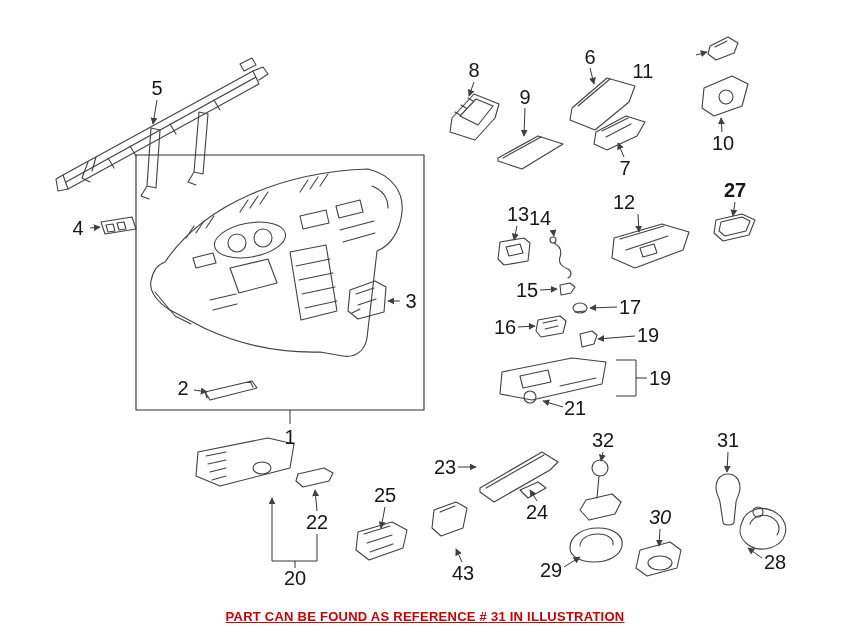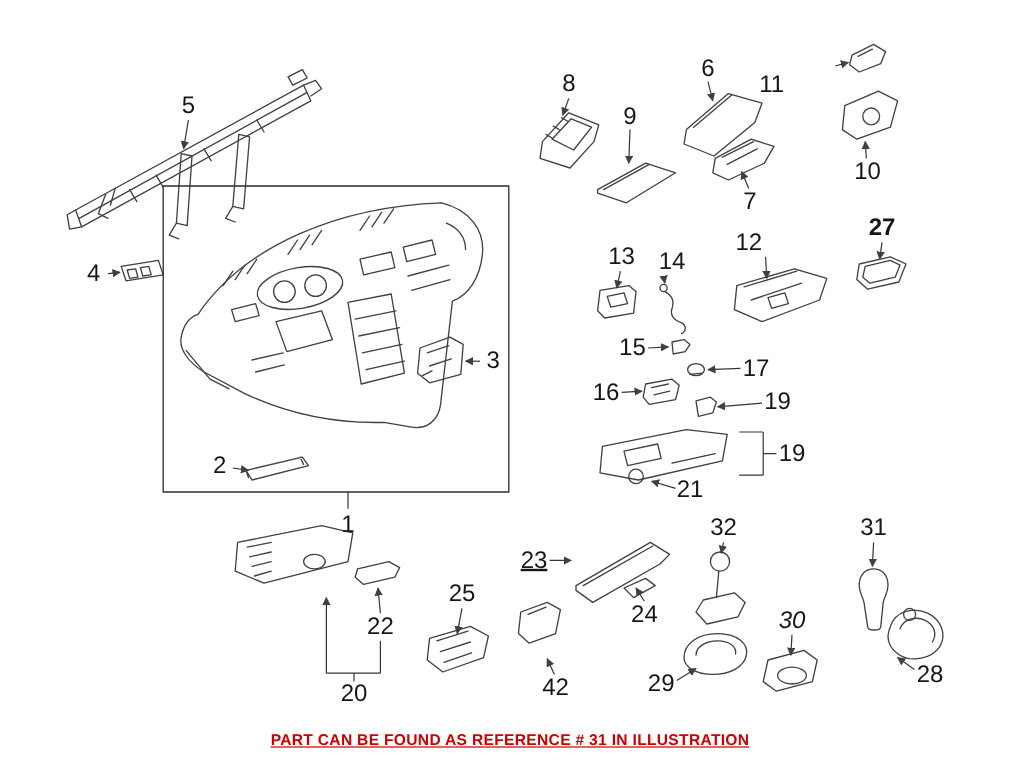--- a/index.html
+++ b/index.html
@@ -248,33 +248,33 @@
       <span class="callout" style="left: 78px; top: 228px;">4</span>
       <span class="callout" style="left: 157px; top: 88px;">5</span>
       <span class="callout" style="left: 590px; top: 57px;">6</span>
       <span class="callout" style="left: 625px; top: 168px;">7</span>
       <span class="callout" style="left: 474px; top: 70px;">8</span>
       <span class="callout" style="left: 525px; top: 97px;">9</span>
       <span class="callout" style="left: 723px; top: 143px;">10</span>
       <span class="callout" style="left: 643px; top: 55px; margin-top: 16px;">11</span>
       <span class="callout" style="left: 624px; top: 202px;">12</span>
       <span class="callout" style="left: 518px; top: 214px;">13</span>
-      <span class="callout" style="left: 560px; top: 218px;">14</span>
+      <span class="callout" style="left: 540px; top: 218px;">14</span>
       <span class="callout" style="left: 527px; top: 290px;">15</span>
       <span class="callout" style="left: 505px; top: 327px;">16</span>
       <span class="callout" style="left: 630px; top: 307px;">17</span>
       <span class="callout" style="left: 648px; top: 335px;">19</span>
       <span class="callout" style="left: 660px; top: 378px;">19</span>
       <span class="callout" style="left: 295px; top: 578px;">20</span>
       <span class="callout" style="left: 575px; top: 408px;">21</span>
       <span class="callout" style="left: 317px; top: 522px;">22</span>
-      <span class="callout" style="left: 445px; top: 467px; text-decoration: underline;">23</span>
+      <span class="callout" style="left: 445px; top: 467px;">23</span>
       <span class="callout" style="left: 537px; top: 512px;">24</span>
       <span class="callout" style="left: 385px; top: 495px;">25</span>
-      <span class="callout" style="left: 463px; top: 573px;">42</span>
+      <span class="callout" style="left: 463px; top: 573px;">43</span>
       <span class="callout" style="left: 735px; top: 190px; font-weight: bold;">27</span>
       <span class="callout" style="left: 775px; top: 562px;">28</span>
       <span class="callout" style="left: 551px; top: 570px;">29</span>
       <span class="callout" style="left: 660px; top: 517px; font-style: italic;">30</span>
       <span class="callout" style="left: 728px; top: 440px;">31</span>
       <span class="callout" style="left: 603px; top: 440px;">32</span>
     </div>
 
   <div class="footer" style="color: rgb(204, 0, 0); text-decoration: underline;">PART CAN BE FOUND AS REFERENCE # 31 IN ILLUSTRATION</div>
 </div>

